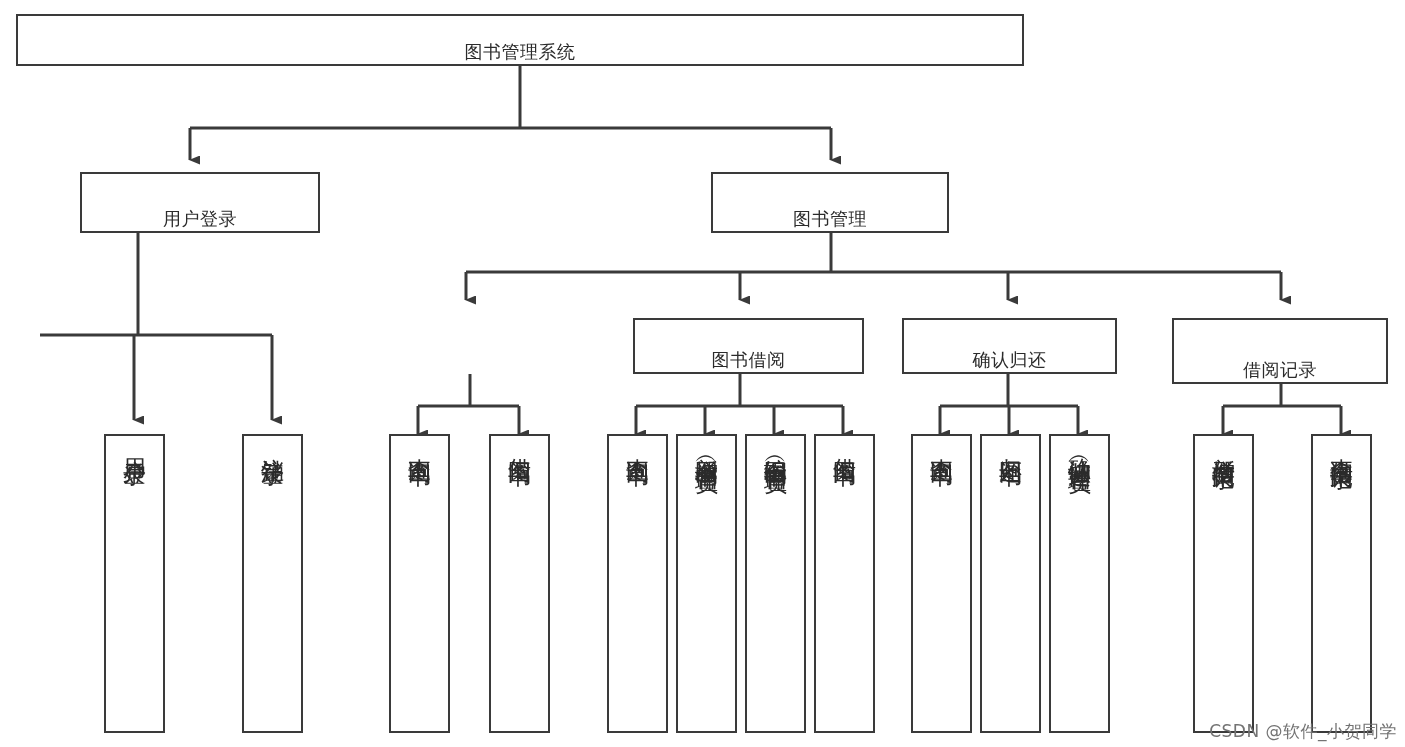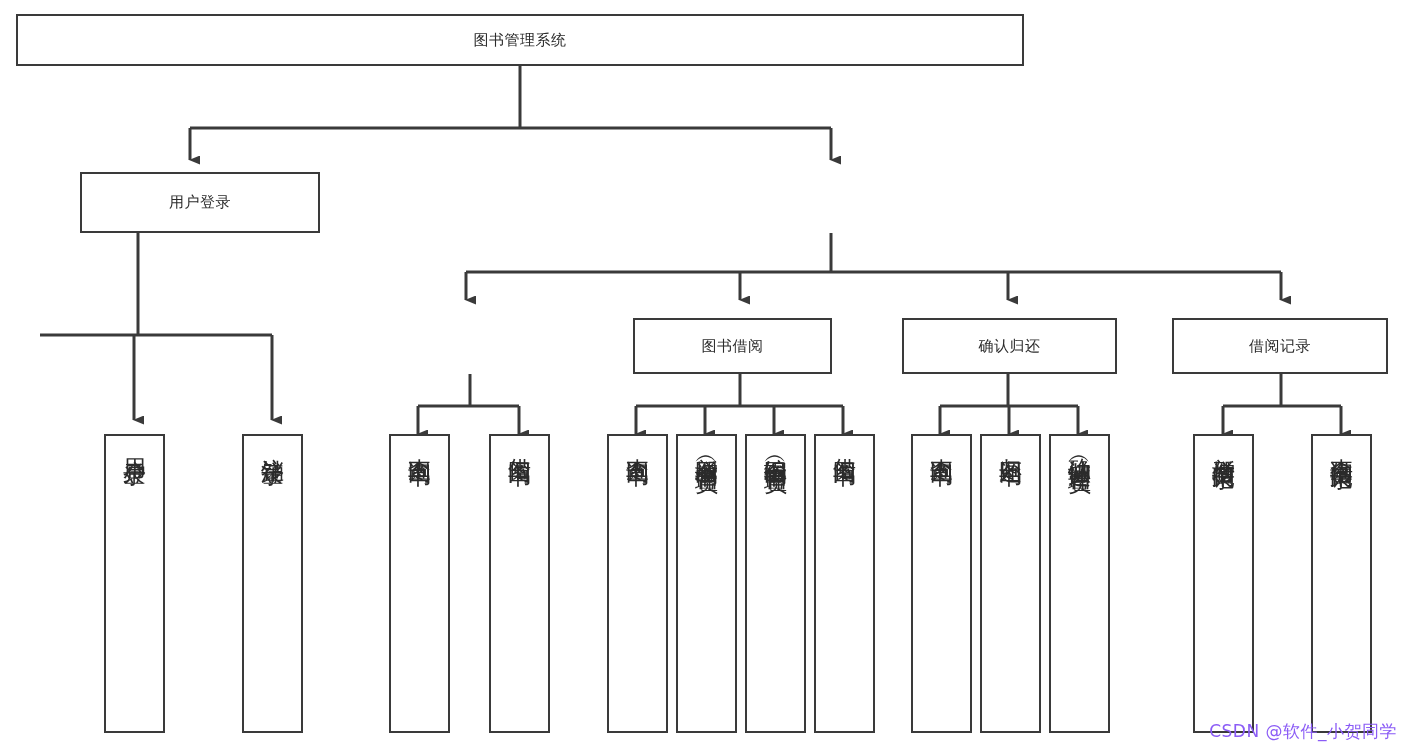--- a/index.html
+++ b/index.html
@@ -30,43 +30,44 @@
     box-sizing: border-box;
     border: 2px solid #3a3a3a;
     background: #ffffff;
     display: flex;
     align-items: center;
     justify-content: center;
     color: #2b2b2b;
     overflow: hidden;
   }
   .node.horiz {
-    font-size: 15px;
+    font-size: 18px;
     letter-spacing: 0.5px;
+    align-items: flex-end;
   }
   .node.vert {
     align-items: flex-start;
     justify-content: center;
     padding-top: 4px;
   }
   .vert .vtext {
     writing-mode: vertical-rl;
     text-orientation: upright;
     font-size: 23px;
     line-height: 1.18;
     letter-spacing: 2px;
     white-space: nowrap;
     text-align: left;
   }
   .watermark {
     position: absolute;
     right: 8px;
     bottom: 4px;
     font-size: 17px;
-    color: #8b5cf6;
+    color: #737373;
     letter-spacing: 0.5px;
     user-select: none;
     white-space: nowrap;
   }
 </style>
 </head>
 <body>
 
 <div id="canvas">
 
@@ -120,28 +121,31 @@
     </g>
   </svg>
 
   <div class="node horiz" style="left:16px; top:14px; width:1008px; height:52px;">
     <span>图书管理系统</span>
   </div>
 
   <div class="node horiz" style="left:80px; top:172px; width:240px; height:61px;">
     <span>用户登录</span>
   </div>
+  <div class="node horiz" style="left:711px; top:172px; width:238px; height:61px;">
+    <span>图书管理</span>
+  </div>
 
-  <div class="node horiz" style="left:633px; top:318px; width:199px; height:56px;">
+  <div class="node horiz" style="left:633px; top:318px; width:231px; height:56px;">
     <span>图书借阅</span>
   </div>
   <div class="node horiz" style="left:902px; top:318px; width:215px; height:56px;">
     <span>确认归还</span>
   </div>
-  <div class="node horiz" style="left:1172px; top:318px; width:216px; height:56px;">
+  <div class="node horiz" style="left:1172px; top:318px; width:216px; height:66px;">
     <span>借阅记录</span>
   </div>
 
   <div class="node vert" style="left:104px; top:434px; width:61px; height:299px;">
     <span class="vtext">用户登录</span>
   </div>
   <div class="node vert" style="left:242px; top:434px; width:61px; height:299px;">
     <span class="vtext">注销登录</span>
   </div>
 

